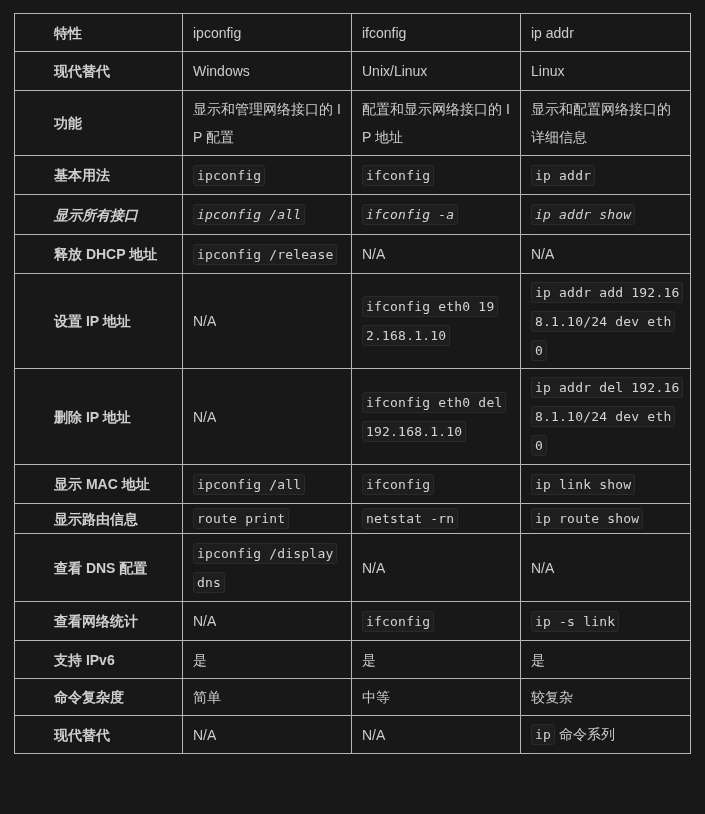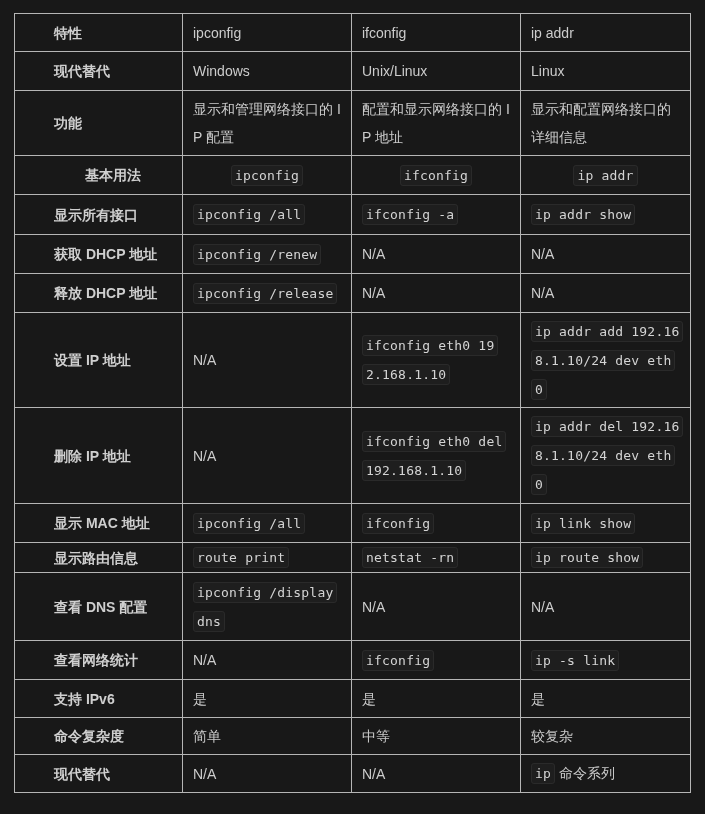--- a/index.html
+++ b/index.html
@@ -67,37 +67,31 @@
         <td><span>Windows</span></td>
         <td><span>Unix/Linux</span></td>
         <td><span>Linux</span></td>
       </tr>
       <tr style="height: 65px;">
         <td class="label">功能</td>
         <td><span>显示和管理网络接口的 IP 配置</span></td>
         <td><span>配置和显示网络接口的 IP 地址</span></td>
         <td><span>显示和配置网络接口的详细信息</span></td>
       </tr>
-      <tr style="height: 39px; text-align: center;">
+      <tr style="height: 39px;">
         <td class="label">基本用法</td>
         <td><code>ipconfig</code></td>
         <td><code>ifconfig</code></td>
         <td><code>ip addr</code></td>
       </tr>
-      <tr style="height: 40px;">
+      <tr style="height: 40px; font-style: italic;">
         <td class="label">显示所有接口</td>
         <td><code>ipconfig /all</code></td>
         <td><code>ifconfig -a</code></td>
         <td><code>ip addr show</code></td>
-      </tr>
-      <tr style="height: 39px;">
-        <td class="label">获取 DHCP 地址</td>
-        <td><code>ipconfig /renew</code></td>
-        <td><span>N/A</span></td>
-        <td><span>N/A</span></td>
       </tr>
       <tr style="height: 39px;">
         <td class="label">释放 DHCP 地址</td>
         <td><code>ipconfig /release</code></td>
         <td><span>N/A</span></td>
         <td><span>N/A</span></td>
       </tr>
       <tr style="height: 95px;">
         <td class="label">设置 IP 地址</td>
         <td><span>N/A</span></td>

